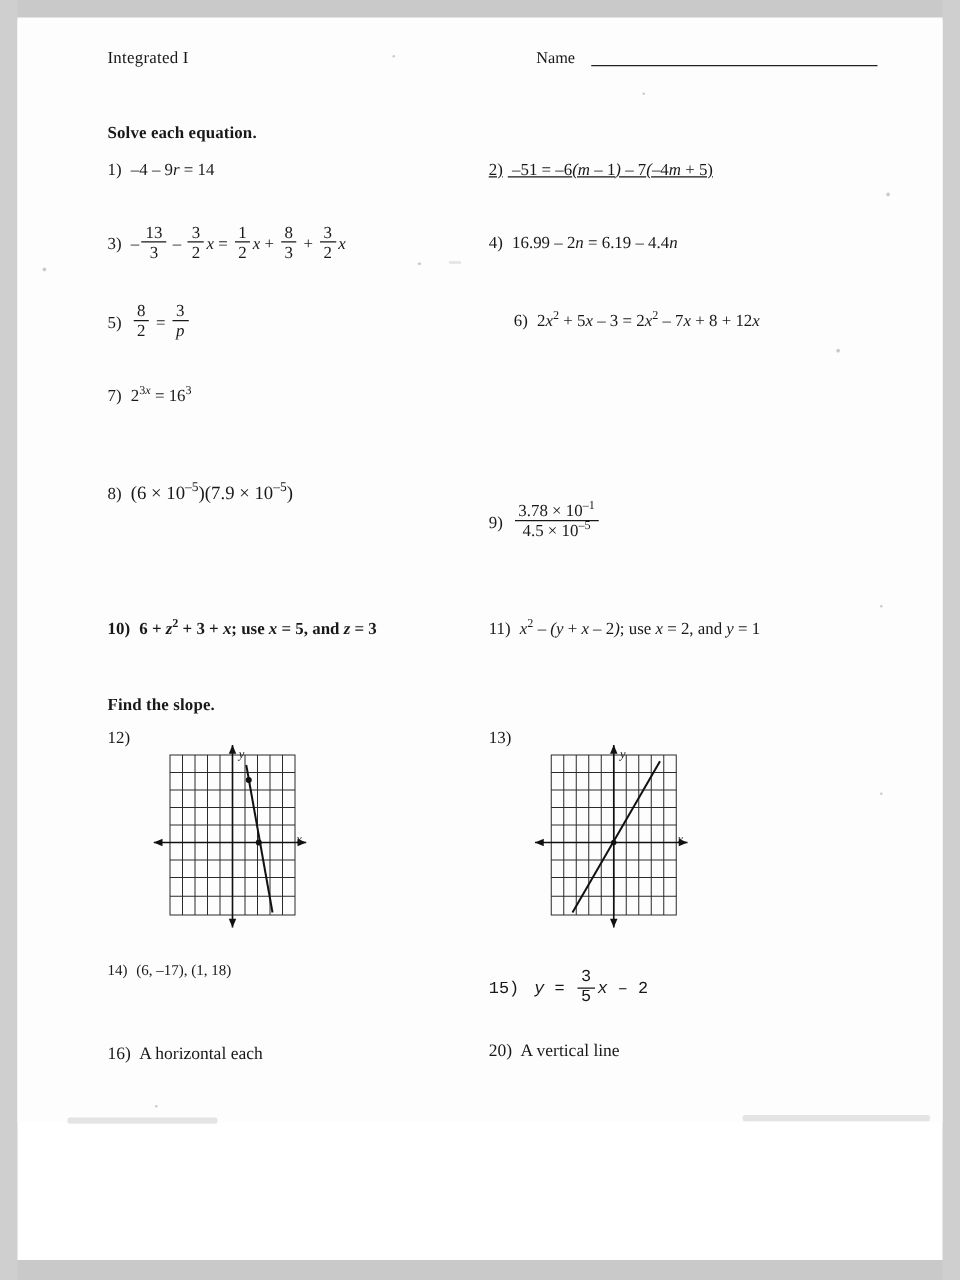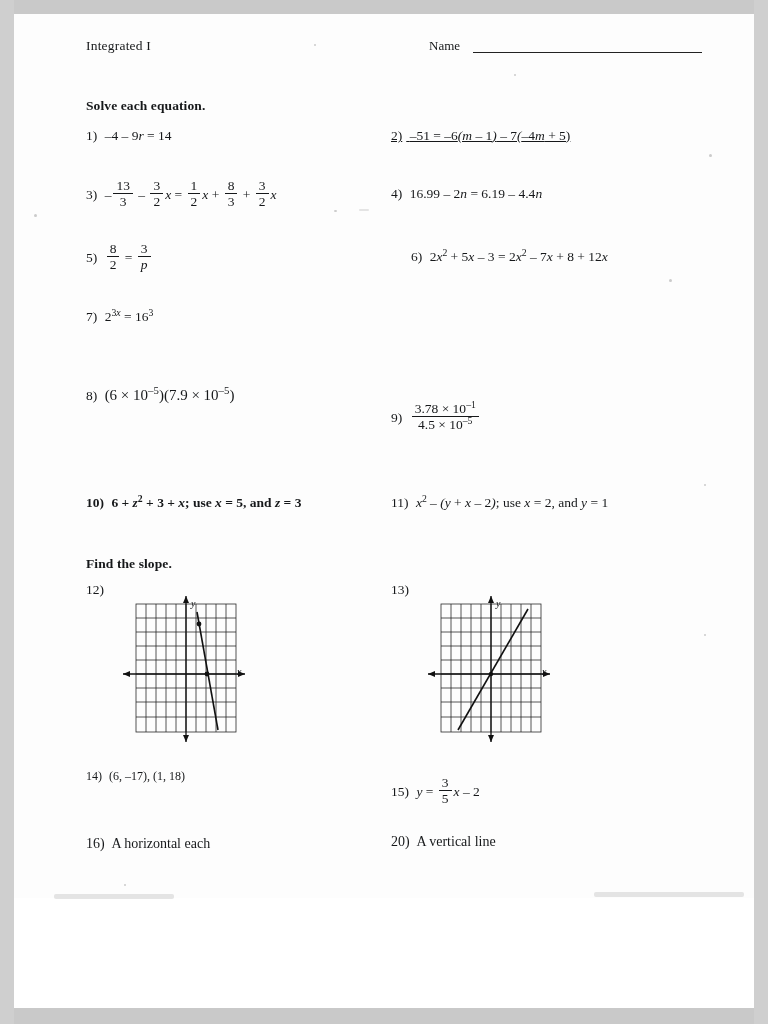--- a/index.html
+++ b/index.html
@@ -292,21 +292,21 @@
         </svg>
         <span class="axis-label" style="left:80px; top:4px;">y</span>
         <span class="axis-label" style="left:126px; top:72px;">x</span>
       </div>
 
       <div class="prob" style="left:72px; top:755px; font-size:12px;">
         <span class="num">14)</span>
         <span>(6, –17), (1, 18)</span>
       </div>
 
-      <div class="prob" style="left:377px; top:762px;">
+      <div class="prob" style="left:377px; top:762px;font-family:Liberation Mono, monospace;">
         <span class="num">15)</span>
         <span><i>y</i> = <span class="frac"><span class="n">3</span><span class="d">5</span></span><i>x</i> – 2</span>
       </div>
 
       <div class="prob" style="left:72px; top:822px; font-size:14px;">
         <span class="num">16)</span>
         <span>A horizontal each</span>
       </div>
 
       <div class="prob" style="left:377px; top:820px; font-size:14px;">

